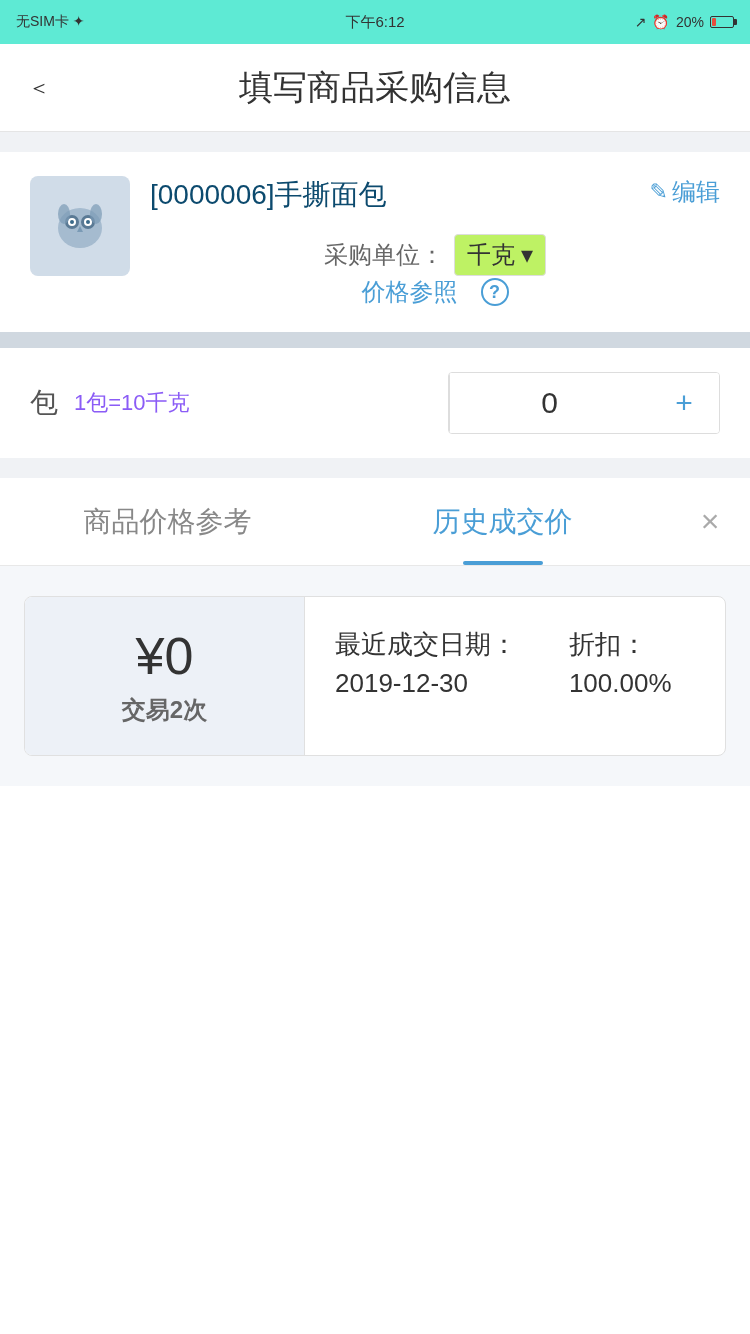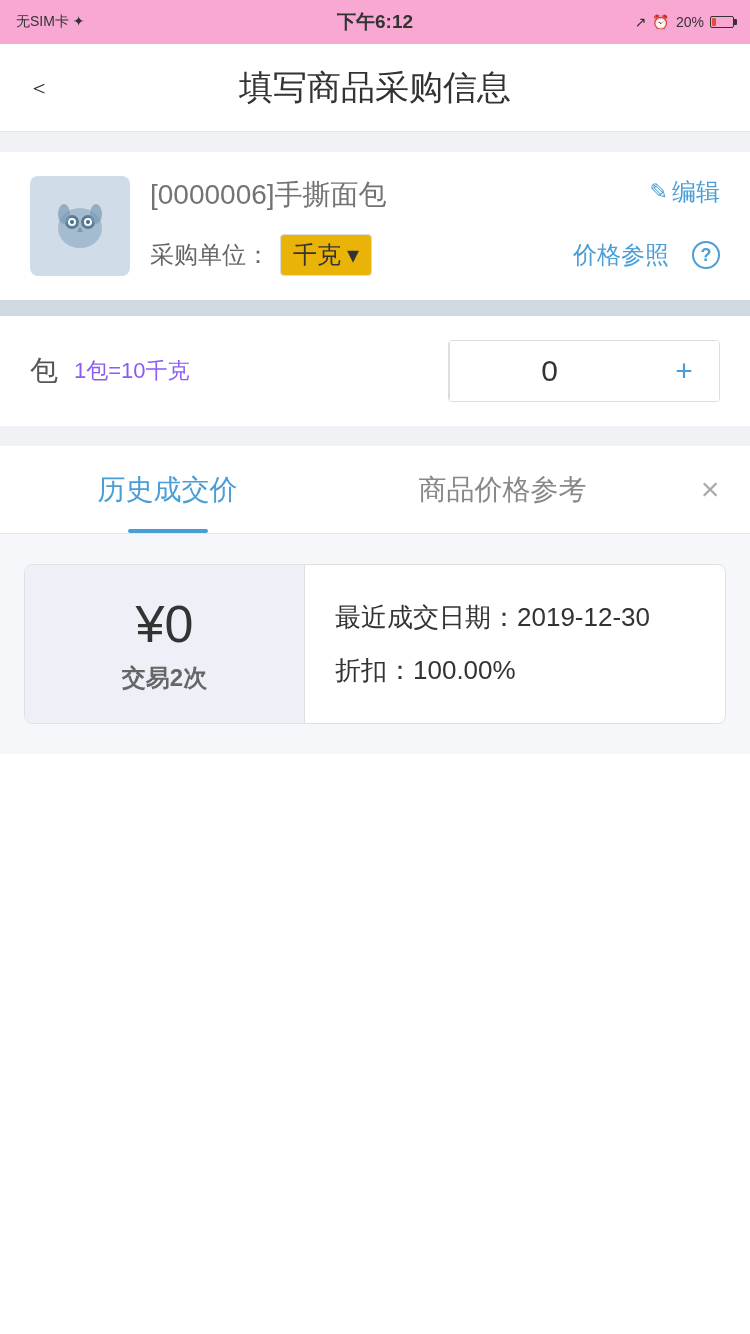--- a/index.html
+++ b/index.html
@@ -10,41 +10,41 @@
       font-family: -apple-system, "PingFang SC", "Helvetica Neue", Arial, sans-serif;
       background: #f0f2f5;
       position: relative;
       overflow-x: hidden;
     }
 
     
     .status-bar {
       width: 750px;
       height: 44px;
-      background: #f9a8d4;
+      background: #5eead4;
       display: flex;
       align-items: center;
       justify-content: space-between;
       padding: 0 16px;
       position: relative;
     }
     .status-left {
       font-size: 14px;
       color: #333;
       display: flex;
       align-items: center;
       gap: 6px;
     }
     .status-center {
       position: absolute;
       left: 50%;
       transform: translateX(-50%);
-      font-size: 19px;
-      color: #333;
-      font-weight: 700;
+      font-size: 15px;
+      color: #333;
+      font-weight: 400;
     }
     .status-right {
       display: flex;
       align-items: center;
       gap: 6px;
       font-size: 14px;
       color: #333;
     }
     .battery-icon {
       width: 24px;
@@ -126,49 +126,50 @@
       flex: 1;
     }
     .product-header {
       display: flex;
       justify-content: space-between;
       align-items: flex-start;
       margin-bottom: 20px;
     }
     .product-name {
       font-size: 28px;
-      color: #737373;
+      color: #0c4a6e;
       font-weight: 500;
     }
     .edit-btn {
       font-size: 24px;
       color: #4a9ed6;
       display: flex;
       align-items: center;
       gap: 4px;
       cursor: pointer;
       white-space: nowrap;
     }
     .edit-icon {
       font-size: 22px;
     }
     .product-unit-row {
       display: flex;
       justify-content: space-between;
       align-items: center;
+      flex-direction: column;
     }
     .unit-label {
       font-size: 24px;
       color: #666;
       display: flex;
       align-items: center;
       gap: 10px;
     }
     .unit-select {
-      background: #eab308;
+      background: #bef264;
       border: 1px solid #ddd;
       border-radius: 4px;
       padding: 4px 12px;
       font-size: 24px;
       color: #333;
       display: flex;
       align-items: center;
       gap: 6px;
       cursor: pointer;
     }
@@ -328,21 +329,21 @@
     .history-trades {
       font-size: 24px;
       color: #666;
       margin-top: 8px;
       font-weight: bold;
     }
     .history-right {
       flex: 1;
       padding: 28px 30px;
       display: flex;
-      flex-direction: column;
+      flex-direction: row;
       justify-content: center;
       gap: 14px;
     }
     .history-detail {
       font-size: 26px;
       color: #333;
       line-height: 1.5;
     }
 
     
@@ -427,25 +428,25 @@
     <span class="quantity-unit-badge">1包=10千克</span>
   </div>
   <div class="quantity-controls">
     <input class="quantity-input" type="text" value="0" style="">
     <button class="quantity-plus">+</button>
   </div>
 </div>
 
 <div class="panel">
   <div class="panel-tabs">
+    <div class="panel-tab">
+      <span>商品价格参考</span>
+    </div>
     <div class="panel-tab active">
       <span>历史成交价</span>
-    </div>
-    <div class="panel-tab">
-      <span>商品价格参考</span>
     </div>
     <div class="panel-close">×</div>
   </div>
 
   <div class="history-card">
     <div class="history-left">
       <div class="history-price">¥0</div>
       <div class="history-trades">交易2次</div>
     </div>
     <div class="history-right">

